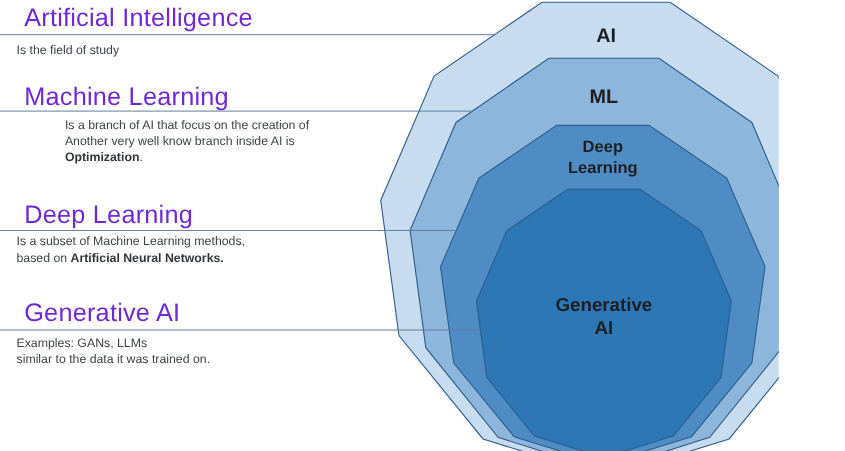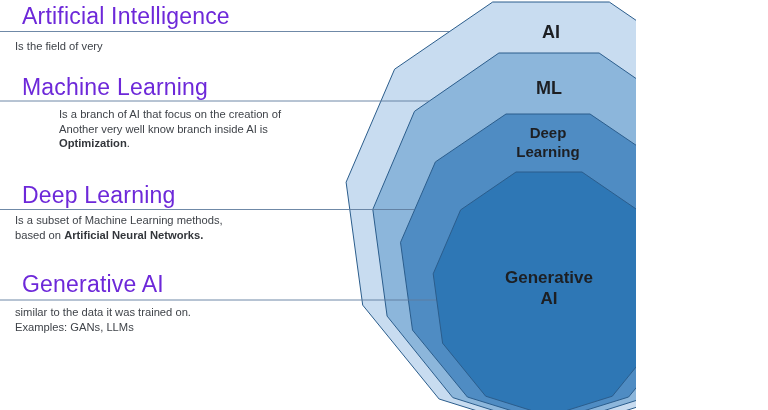--- a/index.html
+++ b/index.html
@@ -1,17 +1,17 @@
 <!DOCTYPE html>
 <html><head>
 <meta charset="utf-8">
 <style>
   html,body{margin:0;padding:0;background:#fff;}
   .canvas{
-    position:relative;width:636px;height:410px;background:#fff;overflow:hidden;
+    position:relative;width:708px;height:410px;background:#fff;overflow:hidden;
     font-family:"Liberation Sans",sans-serif;
   }
   .diagram-svg{position:absolute;left:0;top:0;}
   .heading{
     position:absolute;left:8px;font-size:23px;font-weight:300;letter-spacing:.2px;
     color:#6d28d9;white-space:nowrap;line-height:26px;margin-left:14px;
   }
   .body-block{
     position:absolute;left:15px;font-size:11.2px;line-height:14.6px;color:#3f4349;
     white-space:nowrap;
@@ -32,32 +32,32 @@
       <line x1="0" y1="300" x2="440" y2="300" stroke="#5f7c9d" stroke-width="0.9"></line>
       <polygon points="549.0,416.0 485.7,396.2 442.6,343.2 433.2,273.8 460.6,209.9 516.0,172.0 582.0,172.0 637.4,209.9 664.8,273.8 655.4,343.2 612.3,396.2" fill="#2e77b5" stroke="#2b5d8c" stroke-width="1"></polygon>
       <text x="551" y="38" text-anchor="middle" fill="#1d1f23" font-family="&quot;Liberation Sans&quot;,sans-serif" font-size="18" font-weight="700"><tspan x="551">AI</tspan></text>
       <text x="549" y="94" text-anchor="middle" fill="#1d1f23" font-family="&quot;Liberation Sans&quot;,sans-serif" font-size="18" font-weight="700"><tspan x="549">ML</tspan></text>
       <text x="548" y="138" text-anchor="middle" fill="#1d1f23" font-family="&quot;Liberation Sans&quot;,sans-serif" font-size="15" font-weight="700"><tspan x="548">Deep</tspan><tspan x="548" dy="19">Learning</tspan></text>
       <text x="549" y="283" text-anchor="middle" fill="#1d1f23" font-family="&quot;Liberation Sans&quot;,sans-serif" font-size="17" font-weight="700"><tspan x="549">Generative</tspan><tspan x="549" dy="21">AI</tspan></text>
     </svg>
   <div id="sections">
       <div class="heading" style="top: 3px;">Artificial Intelligence</div>
       <div class="body-block" style="top: 39px;">
-        <div><span>Is the field of very</span></div>
+        <div><span>Is the field of study</span></div>
       </div>
       <div class="heading" style="top: 74px;">Machine Learning</div>
       <div class="body-block" style="top: 107px; margin-left: 44px;">
         <div><span>Is a branch of AI that focus on the creation of</span></div>
         <div><span>Another very well know branch inside AI is</span></div>
         <div><b>Optimization</b><span>.</span></div>
       </div>
       <div class="heading" style="top: 182px;">Deep Learning</div>
       <div class="body-block" style="top: 213px;">
         <div><span>Is a subset of Machine Learning methods,</span></div>
         <div><span>based on </span><b>Artificial Neural Networks.</b></div>
       </div>
       <div class="heading" style="top: 271px;">Generative AI</div>
       <div class="body-block" style="top: 305px;">
+        <div><span>Examples: GANs, LLMs</span></div>
         <div><span>similar to the data it was trained on.</span></div>
-        <div><span>Examples: GANs, LLMs</span></div>
       </div>
     </div>
 </div>
 
 </body></html>

